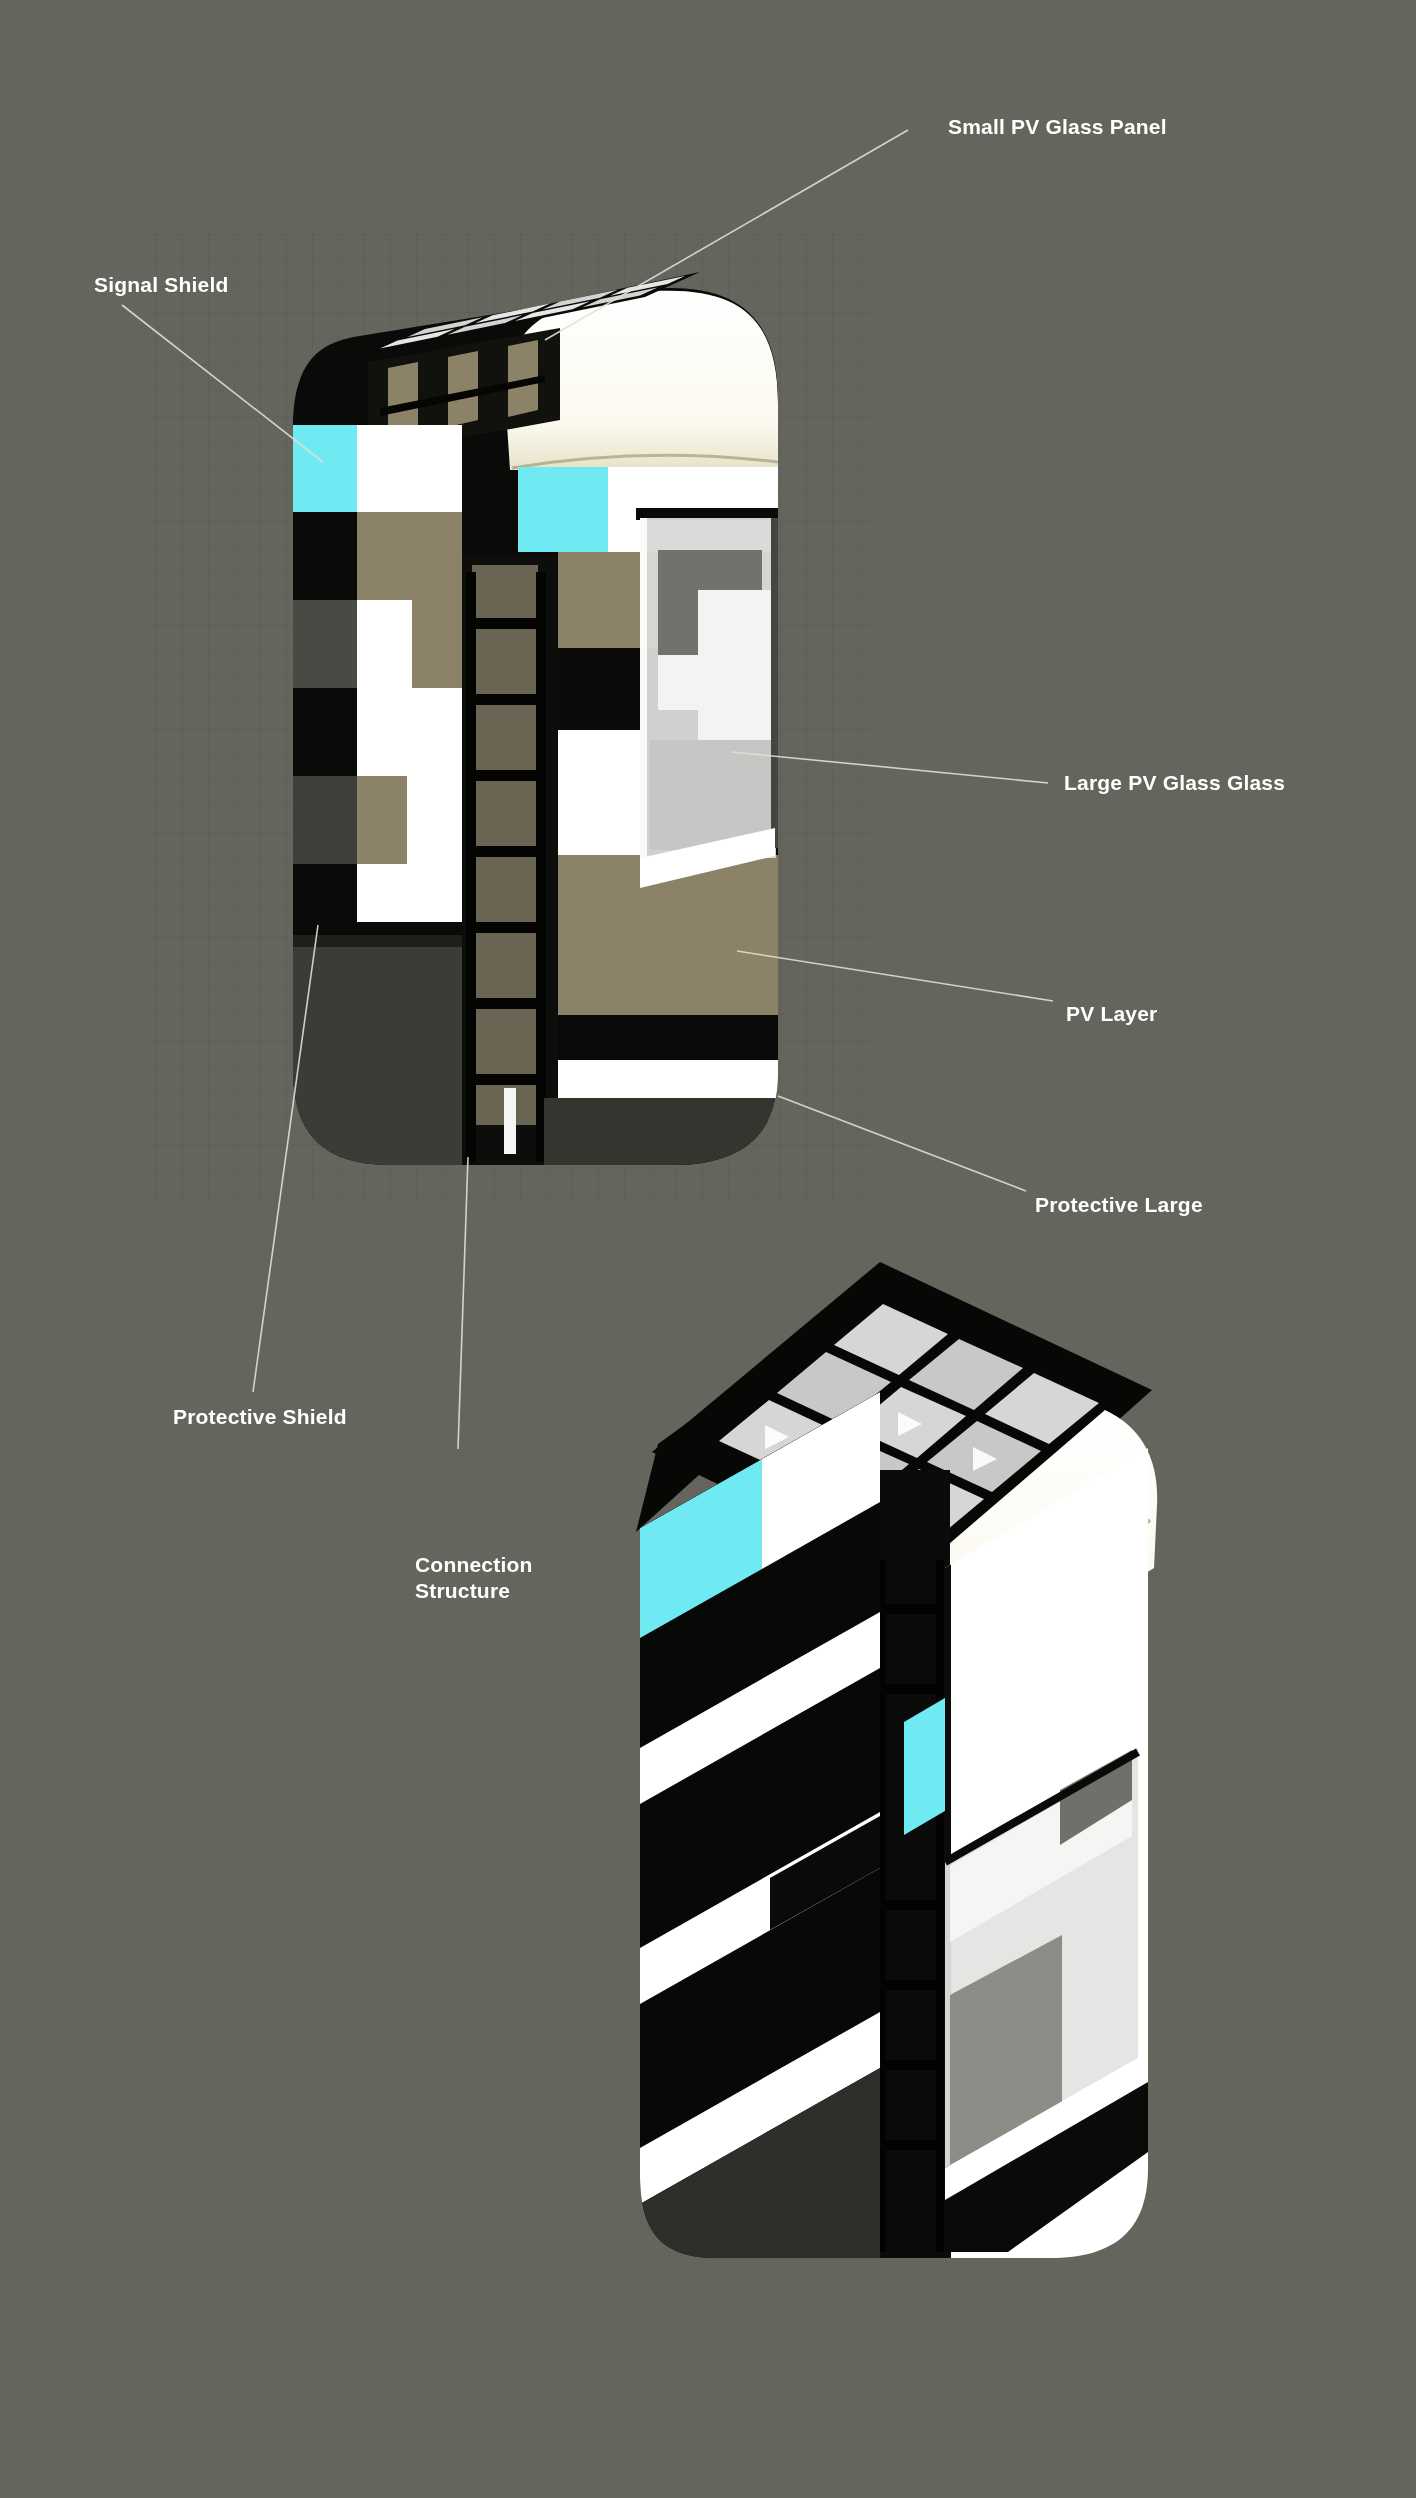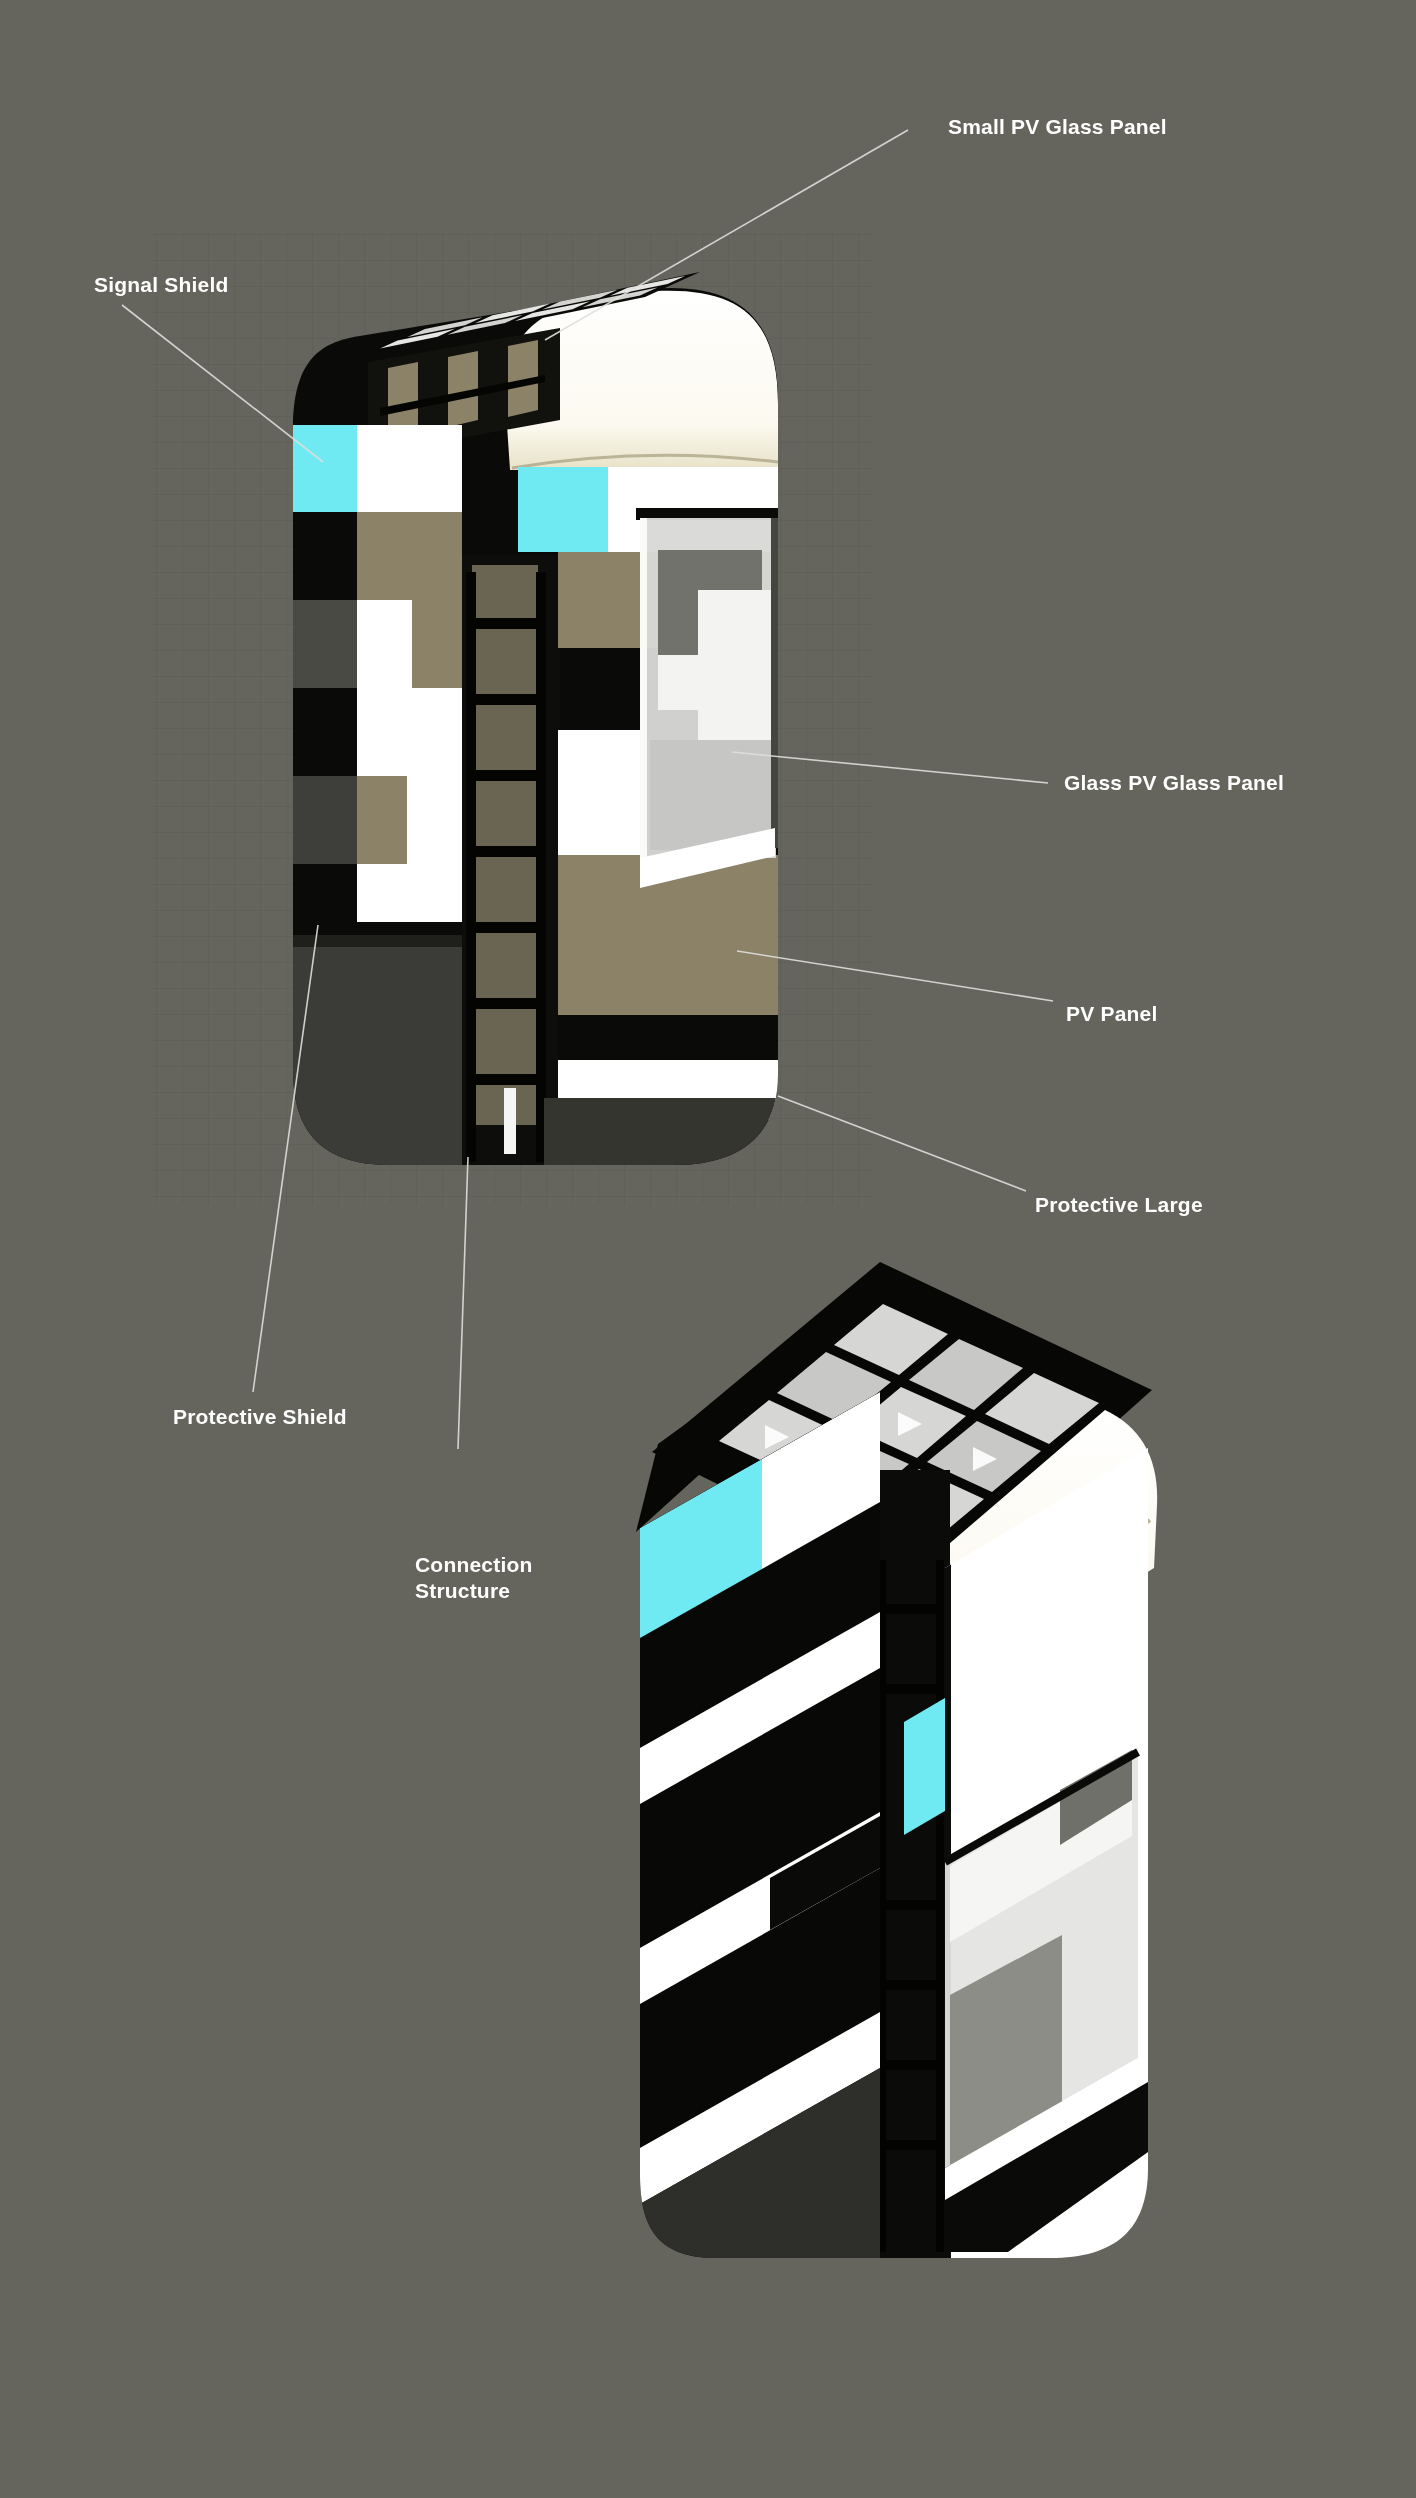--- a/index.html
+++ b/index.html
@@ -190,20 +190,20 @@
     <line x1="1048" y1="783" x2="732" y2="752"></line>
     <line x1="1053" y1="1001" x2="737" y2="951"></line>
     <line x1="1026" y1="1191" x2="778" y2="1096"></line>
     <line x1="253" y1="1392" x2="318" y2="925"></line>
     <line x1="458" y1="1449" x2="468" y2="1157"></line>
   </g>
 </svg>
 
 <div class="label" style="left:948px;top:114px">Small PV Glass Panel</div>
 <div class="label" style="left:94px;top:272px">Signal Shield</div>
-<div class="label" style="left:1064px;top:770px">Glass PV Glass Panel</div>
-<div class="label" style="left:1066px;top:1001px">PV Panel</div>
+<div class="label" style="left:1064px;top:770px">Large PV Glass Glass</div>
+<div class="label" style="left:1066px;top:1001px">PV Layer</div>
 <div class="label" style="left:1035px;top:1192px">Protective Large</div>
 <div class="label" style="left:173px;top:1404px">Protective Shield</div>
 <div class="label wrap" style="left:415px;top:1552px;width:160px">Connection Structure</div>
 
 
 </div>
 
 </body></html>

